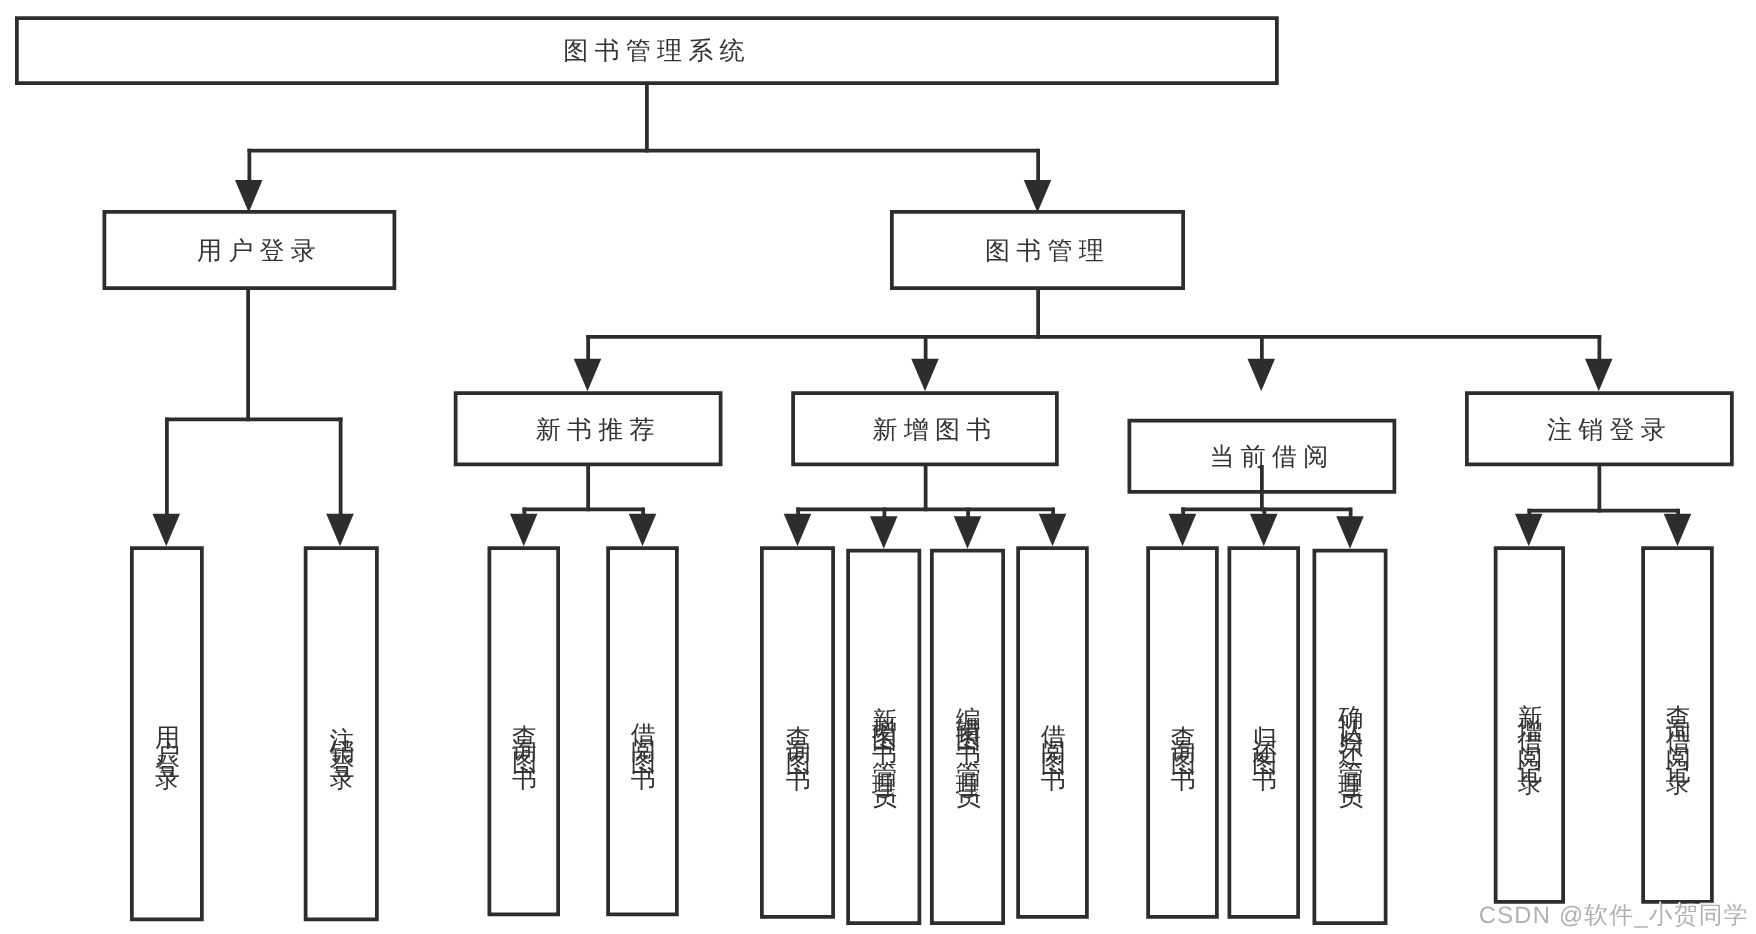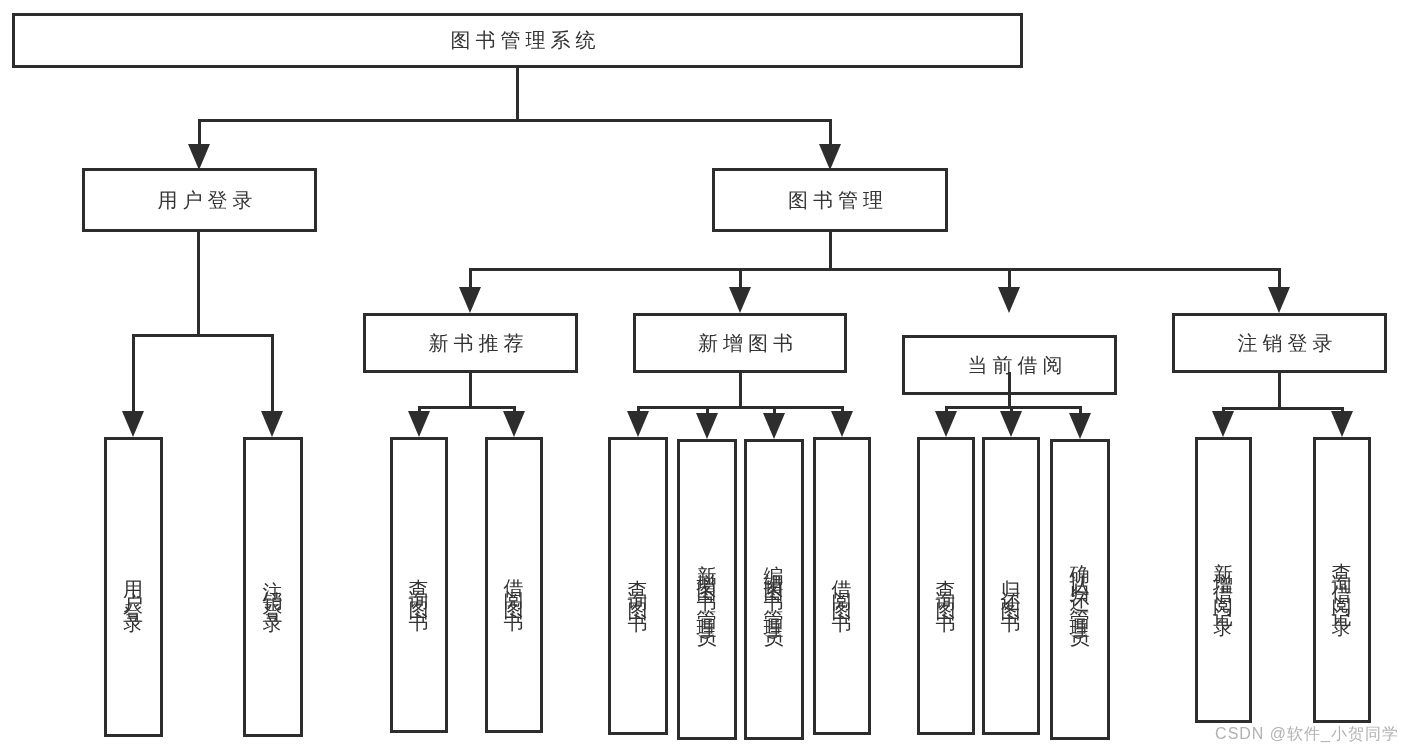--- a/index.html
+++ b/index.html
@@ -32,21 +32,21 @@
   .hline{height:3px;}
   .vline{width:3px;}
   
   .head{
     position:absolute;width:0;height:0;
     border-left:11px solid transparent;border-right:11px solid transparent;
     border-top:26px solid #2d2d2d;
   }
   .watermark{
     position:absolute;right:6px;bottom:2px;z-index:10;
-    font-size:16px;letter-spacing:1px;color:rgba(173,173,173,0.95);
+    font-size:19px;letter-spacing:1px;color:rgba(173,173,173,0.95);
     text-shadow:1px 1px 0 rgba(255,255,255,0.85),-1px -1px 0 rgba(255,255,255,0.85);
     white-space:nowrap;
   }
 </style>
 </head>
 <body>
 
 <div class="stage">
 
   <div class="box" style="left:12px;top:13px;width:1011px;height:55px;">

